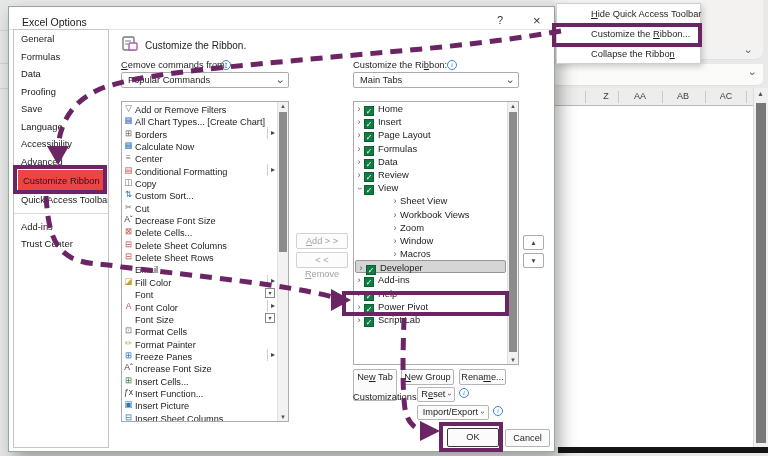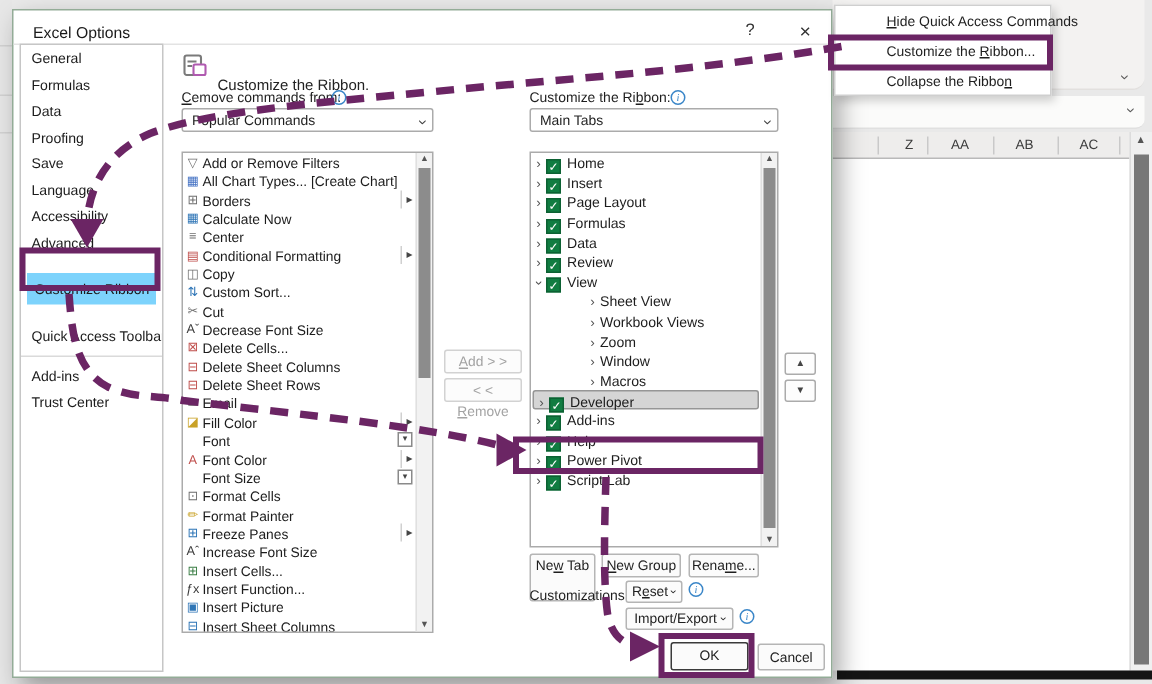--- a/index.html
+++ b/index.html
@@ -43,26 +43,26 @@
   #dlg-title { position:absolute; left:13px; top:9px; font-size:10.5px; color:#1a1a1a; }
   #dlg-help { position:absolute; left:488px; top:7px; font-size:11px; color:#333; }
   #dlg-close { position:absolute; left:524px; top:6px; font-size:13px; color:#333; }
   #content-line { position:absolute; left:0; top:22px; width:545px; height:1px; background:#e3e3e3; }
 
   
   #sidebar { position:absolute; left:4px; top:22px; width:96px; height:419px;
     background:#fff; border:1px solid #c6c6c6; }
   .sb-item { position:relative; height:17.5px; line-height:17.5px; font-size:9.4px;
     color:#1b1b1b; padding-left:7px; white-space:nowrap; overflow:hidden; }
-  .sb-item.sel { background:#7dd3fc; margin:12px 4px; padding-left:5px; height:21px; line-height:21px; }
+  .sb-item.sel { background:#ef4444; margin:0 4px; padding-left:5px; height:21px; line-height:21px; }
   .sb-div { height:1px; background:#dadada; margin:4px 0; }
 
   
   #hdr-icon { position:absolute; left:113px; top:28px; }
-  #hdr-title { position:absolute; left:136px; top:33px; font-size:10px; color:#222;margin-top:12px; }
+  #hdr-title { position:absolute; left:136px; top:33px; font-size:10px; color:#222; }
 
   .fld-label { position:absolute; font-size:9.3px; color:#1e1e1e; white-space:nowrap; }
   .info { position:absolute; width:10px; height:10px; border:1px solid #3a86c8; border-radius:50%;
     color:#3a86c8; font-size:7px; line-height:9px; text-align:center;
     font-family:"Liberation Serif", serif; font-style:italic; }
   .dropdown { position:absolute; height:16px; background:#fff; border:1px solid #ababab;
     font-size:9.3px; color:#1e1e1e; line-height:15px; padding-left:6px; border-radius:2px; }
   .dropdown .dd-chev { right:5px; top:3px; color:#444; }
   #dd-commands { left:112px; top:65px; width:168px; }
   #dd-tabs { left:344px; top:65px; width:166px; }
@@ -154,21 +154,21 @@
       <span class="col-sep" style="left: 191px;"></span>
     </div>
   <div id="grid" class="abs"></div>
   <div id="vscroll" class="abs">
     <span class="sarrow">▲</span>
     <div class="vthumb"></div>
   </div>
   <div id="black-bar" class="abs"></div>
 
   <div id="menu" class="abs">
-      <div class="menu-item"><span></span><span class="u">H</span><span>ide Quick Access Commands</span></div>
+      <div class="menu-item"><span></span><span class="u">H</span><span>ide Quick Access Toolbar</span></div>
       <div class="menu-item"><span>Customize the </span><span class="u">R</span><span>ibbon...</span></div>
       <div class="menu-item"><span>Collapse the Ribbo</span><span class="u">n</span><span></span></div>
     </div>
 
   <div id="dialog" class="abs">
     <span id="dlg-title">Excel Options</span>
     <span id="dlg-help">?</span>
     <span id="dlg-close">×</span>
     <div id="content-line"></div>
 

